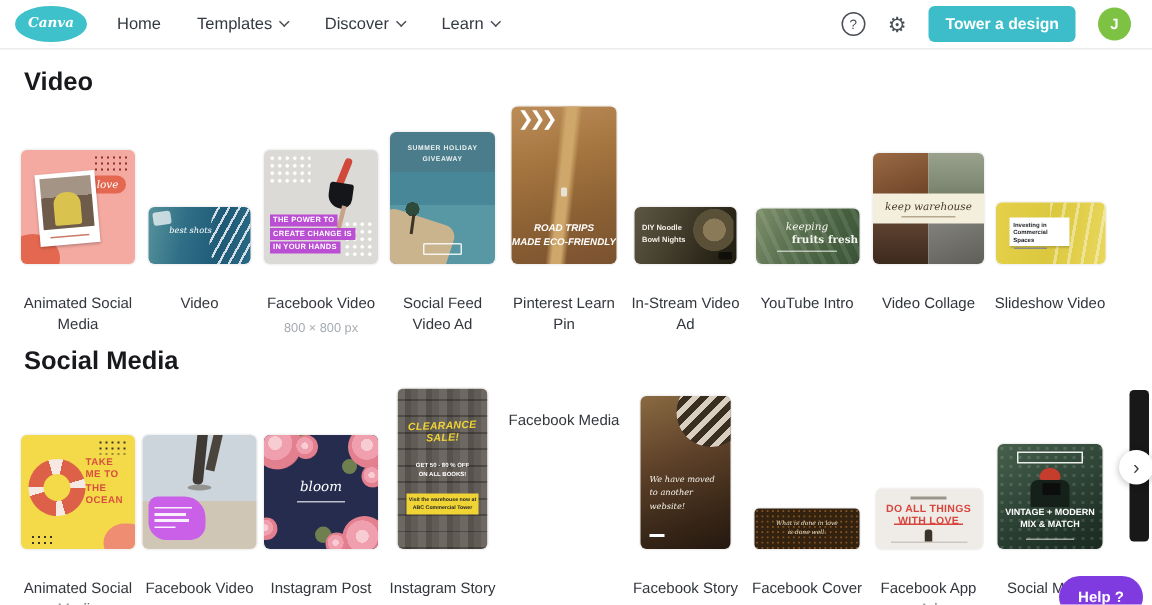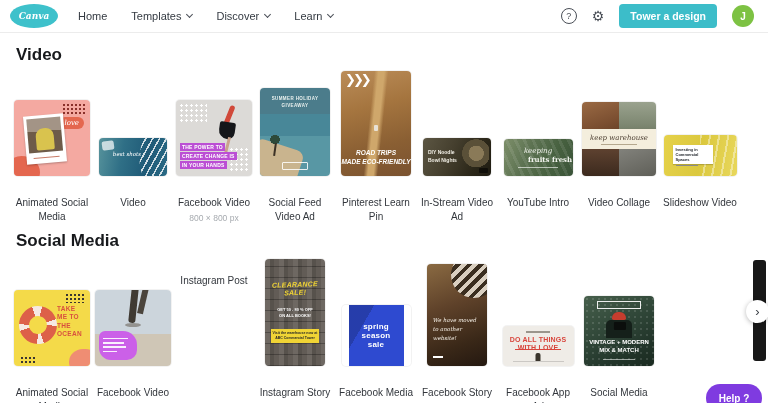--- a/index.html
+++ b/index.html
@@ -416,20 +416,36 @@
             <i></i>
             <i></i>
             <i></i>
           </div>
     </div>
       </div>
     <div class="lbl">Facebook Video</div>
   </div>
 
   <div class="col">
+    <div class="tw tw2">
+        <div class="thumb t-s3">
+      <div class="leaf" style="left:20px;top:-2px;width:12px;height:12px"></div>
+      <div class="leaf" style="right:14px;top:16px;width:10px;height:10px"></div>
+      <div class="leaf" style="left:34px;bottom:4px;width:11px;height:11px"></div>
+      <div class="rose" style="left:-7px;top:-9px;width:32px;height:32px"></div>
+      <div class="rose" style="left:20px;top:0;width:16px;height:16px"></div>
+      <div class="rose" style="right:-8px;top:-6px;width:28px;height:28px"></div>
+      <div class="rose" style="right:-4px;top:20px;width:15px;height:15px"></div>
+      <div class="rose" style="left:-6px;bottom:6px;width:15px;height:15px"></div>
+      <div class="rose" style="right:-6px;bottom:-8px;width:30px;height:30px"></div>
+      <div class="rose" style="right:20px;bottom:-4px;width:15px;height:15px"></div>
+      <div class="cap">bloom</div>
+      <div class="sub"></div>
+    </div>
+      </div>
     <div class="lbl">Instagram Post</div>
   </div>
 
   <div class="col">
     <div class="tw tw2">
         <div class="thumb t-s4">
       <div class="h">
         <div>CLEARANCE</div>
         <div>SALE!</div>
       </div>
@@ -440,49 +456,49 @@
       <div class="btn">
         <div>Visit the warehouse now at</div>
         <div>ABC Commercial Tower</div>
       </div>
     </div>
       </div>
     <div class="lbl">Instagram Story</div>
   </div>
 
   <div class="col">
-    <div class="tw tw2">
-        <div class="thumb t-s5">
-      <div class="inner">
-        <div class="cap">
-          <div>spring</div>
-          <div>season</div>
-          <div>sale</div>
-        </div>
-      </div>
-    </div>
-      </div>
     <div class="lbl">Facebook Media</div>
   </div>
 
   <div class="col">
     <div class="tw tw2">
         <div class="thumb t-s6">
       <div class="hat"></div>
       <div class="cap">
         <div>We have moved</div>
         <div>to another</div>
         <div>website!</div>
       </div>
       <div class="dash"></div>
     </div>
       </div>
     <div class="lbl">Facebook Story</div>
   </div>
 
+  <div class="col">
+    <div class="tw tw2">
+        <div class="thumb t-s7">
+      <div class="cap">
+        <div>What is done in love</div>
+        <div>is done well.</div>
+      </div>
+    </div>
+      </div>
+    <div class="lbl">Facebook Cover</div>
+  </div>
 
   <div class="col">
     <div class="tw tw2">
         <div class="thumb t-s8">
       <div class="tl"></div>
       <div class="cap">
         <div>DO ALL THINGS</div>
         <div><span class="w2">WITH LOVE</span></div>
       </div>
       <div class="gl"></div>

